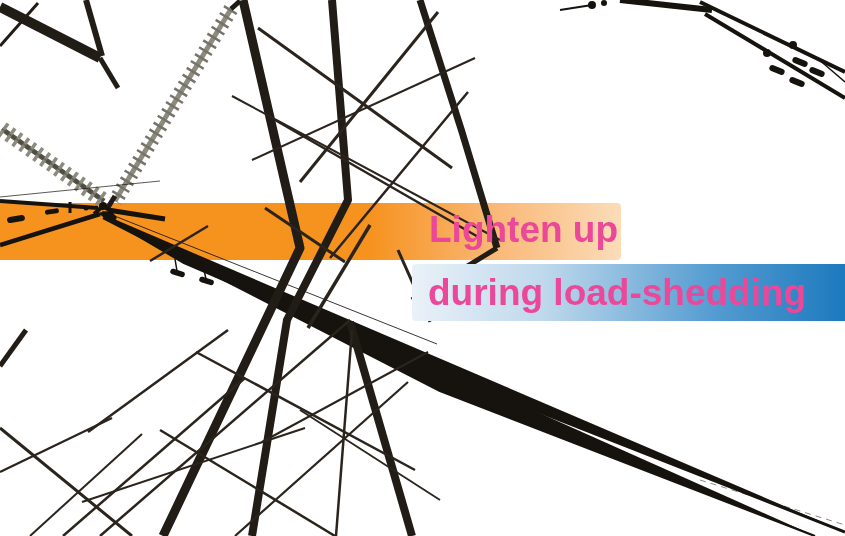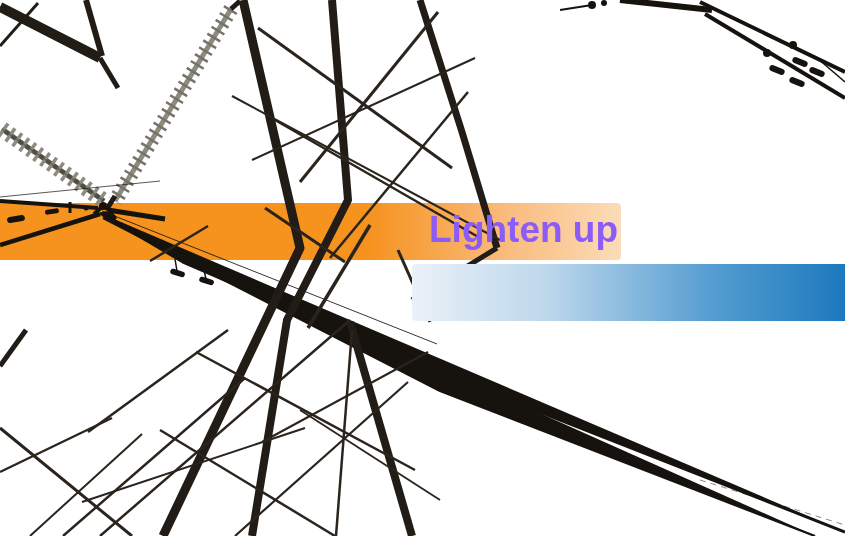--- a/index.html
+++ b/index.html
@@ -8,21 +8,21 @@
     width:845px;height:536px;
     background:#ffffff;
     overflow:hidden;
     font-family:"Liberation Sans", sans-serif;
   }
   #artwork{position:absolute;left:0;top:0;width:845px;height:536px;display:block;}
   .headline{
     position:absolute;
     font-weight:700;
     font-size:37px;
-    color:#8b5cf6;
+    color:#ec4899;
     letter-spacing:0px;
     white-space:nowrap;
   }
   #headline-1{left:429px;top:203px;height:57px;line-height:53px;}
   #headline-2{left:428px;top:264px;height:57px;line-height:57px;}
 </style>
 </head>
 <body>
 
 <div id="poster">
@@ -154,14 +154,15 @@
           <rect x="789" y="79" width="16" height="6" rx="3" transform="rotate(22 797 82)"></rect>
         </g>
       </g>
     </g>
 
     <rect x="412" y="264" width="443" height="57" rx="4" fill="url(#gradBlue)"></rect>
   </svg>
 
   <div id="headline-1" class="headline">Lighten up</div>
 
+  <div id="headline-2" class="headline">during load-shedding</div>
 
 </div>
 
 </body></html>

